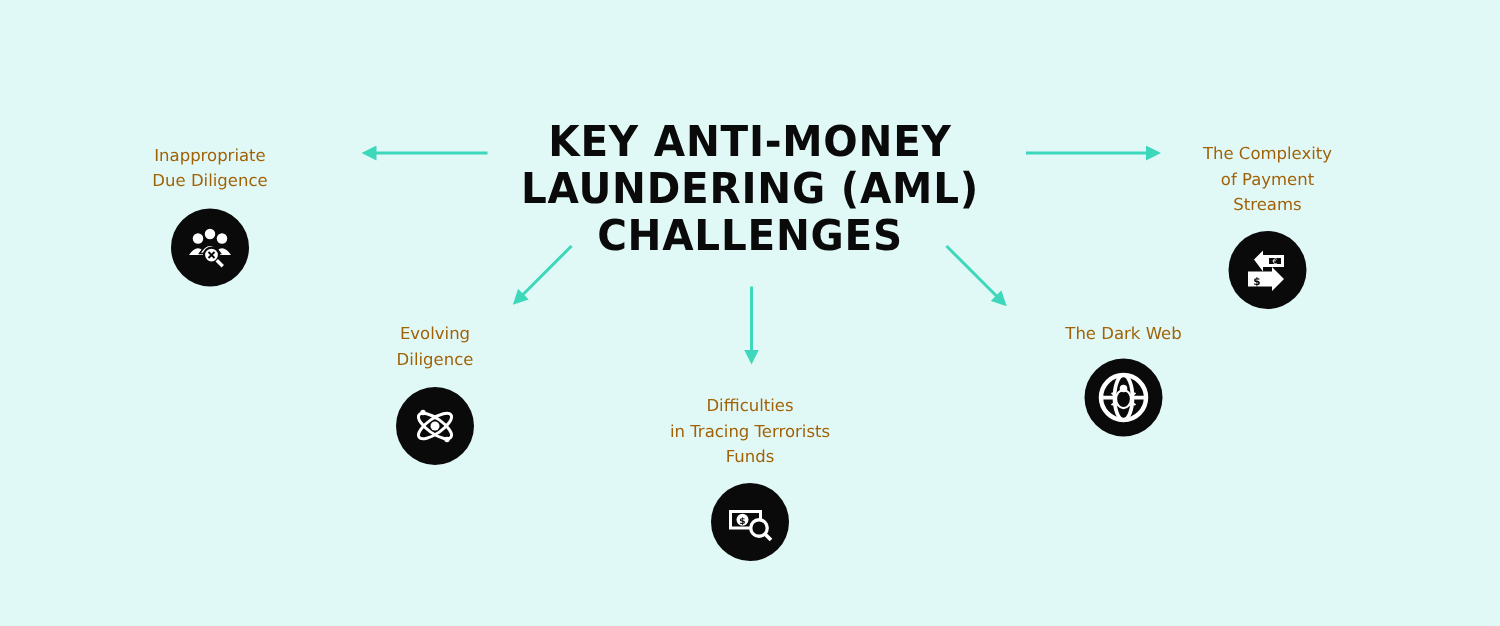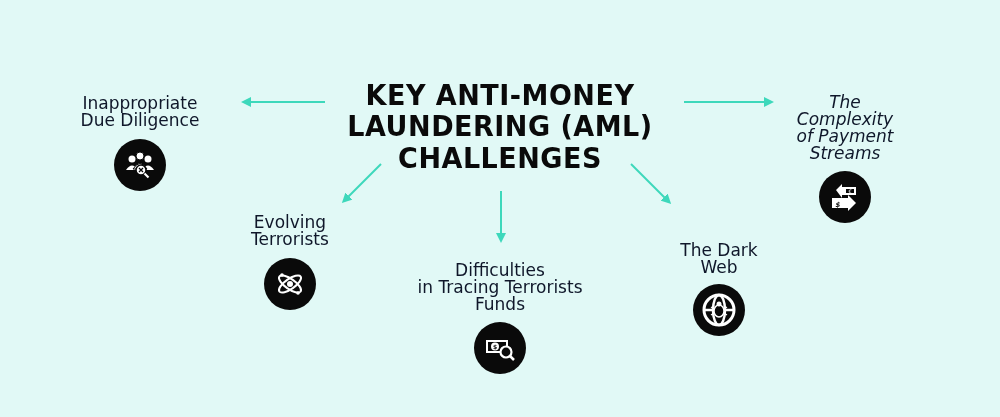--- a/index.html
+++ b/index.html
@@ -15,21 +15,21 @@
     font-family: "DejaVu Sans", sans-serif;
     font-weight: bold;
     font-size: 27px; line-height: 30px;
     letter-spacing: 0.5px;
     color: #0a0a0a;
     transform: scaleY(1.05);
   }
   .node { position: absolute; text-align: center; }
   .label {
     font-family: "DejaVu Sans", sans-serif;
-    font-size: 17px; line-height: 17px; color: #0f172a;
+    font-size: 11px; line-height: 17px; color: #a16207;
     white-space: pre-line;
   }
   .icon {
     width: 52px; height: 52px; border-radius: 50%;
     background: #0a0a0a; margin: 0 auto;
     display: flex; align-items: center; justify-content: center;
   }
   svg.arrows { position: absolute; left: 0; top: 0; }
 </style>
 </head>
@@ -65,38 +65,38 @@
       <path d="M19,22 q6,-9 12,0 z" fill="#fff"></path>
       <circle cx="17" cy="8" r="4" fill="#fff" stroke="#0a0a0a" stroke-width="1"></circle>
       <path d="M10,21 q7,-11 14,0 z" fill="#fff" stroke="#0a0a0a" stroke-width="1"></path>
       <circle cx="18" cy="22" r="5" fill="#fff" stroke="#0a0a0a" stroke-width="1.5"></circle>
       <path d="M16,20 l4,4 M20,20 l-4,4" stroke="#0a0a0a" stroke-width="1.3"></path>
       <path d="M21.5,25.5 l4,4" stroke="#fff" stroke-width="2.2"></path>
     </svg>
   </div>
 </div>
 
-<div class="node" style="left:790px; top:94px; width:110px;font-style:italic;">
+<div class="node" style="left:790px; top:94px; width:110px;">
   <div class="label">The Complexity
 of Payment
 Streams</div>
   <div class="icon" style="margin-top:9px;">
     <svg width="34" height="34" viewBox="0 0 34 34">
       <path d="M8,10 l6,-6 v3 h14 v8 h-14 v3 z" fill="#fff"></path>
       <rect x="18" y="9" width="8" height="4" fill="#0a0a0a"></rect>
       <text x="22" y="13" font-size="5" fill="#fff" text-anchor="middle" font-family="DejaVu Sans, sans-serif">€</text>
       <path d="M4,18 h16 v-3 l8,8 l-8,8 v-3 h-16 z" fill="#fff"></path>
       <text x="10" y="27" font-size="7" font-weight="bold" fill="#0a0a0a" text-anchor="middle" font-family="DejaVu Sans, sans-serif">$</text>
     </svg>
   </div>
 </div>
 
 <div class="node" style="left:240px; top:214px; width:100px;">
   <div class="label">Evolving
-Terrorists</div>
+Diligence</div>
   <div class="icon" style="margin-top:10px;">
     <svg width="34" height="34" viewBox="0 0 34 34">
       <g fill="none" stroke="#fff" stroke-width="2">
         <ellipse cx="17" cy="17" rx="13" ry="5" transform="rotate(35 17 17)"></ellipse>
         <ellipse cx="17" cy="17" rx="13" ry="5" transform="rotate(-35 17 17)"></ellipse>
       </g>
       <circle cx="17" cy="17" r="3" fill="#fff"></circle>
       <circle cx="9" cy="8" r="1.8" fill="#fff"></circle>
       <circle cx="25" cy="26" r="1.8" fill="#fff"></circle>
     </svg>
@@ -112,21 +112,21 @@
       <rect x="3" y="9" width="22" height="13" fill="#fff"></rect>
       <rect x="5" y="11" width="18" height="9" fill="#0a0a0a"></rect>
       <circle cx="12" cy="15.5" r="4" fill="#fff"></circle>
       <text x="12" y="18" font-size="6" font-weight="bold" fill="#0a0a0a" text-anchor="middle" font-family="DejaVu Sans, sans-serif">$</text>
       <circle cx="23" cy="21" r="5.5" fill="#0a0a0a" stroke="#fff" stroke-width="2.2"></circle>
       <path d="M27,25 l4,4" stroke="#fff" stroke-width="2.5"></path>
     </svg>
   </div>
 </div>
 
-<div class="node" style="left:664px; top:214px; width:110px;margin-top:28px;">
+<div class="node" style="left:694px; top:214px; width:110px;">
   <div class="label">The Dark Web</div>
   <div class="icon" style="margin-top:8px;">
     <svg width="38" height="38" viewBox="0 0 38 38">
       <circle cx="19" cy="19" r="15" fill="none" stroke="#fff" stroke-width="3"></circle>
       <ellipse cx="19" cy="19" rx="6" ry="15" fill="none" stroke="#fff" stroke-width="2.5"></ellipse>
       <line x1="4" y1="19" x2="34" y2="19" stroke="#fff" stroke-width="2.5"></line>
       <ellipse cx="19" cy="20" rx="5" ry="6" fill="#0a0a0a" stroke="#fff" stroke-width="1.5"></ellipse>
       <circle cx="19" cy="13" r="2.5" fill="#fff"></circle>
       <path d="M14,18 l-3,-2 M24,18 l3,-2 M14,22 l-3,2 M24,22 l3,2" stroke="#fff" stroke-width="1.3"></path>
     </svg>

